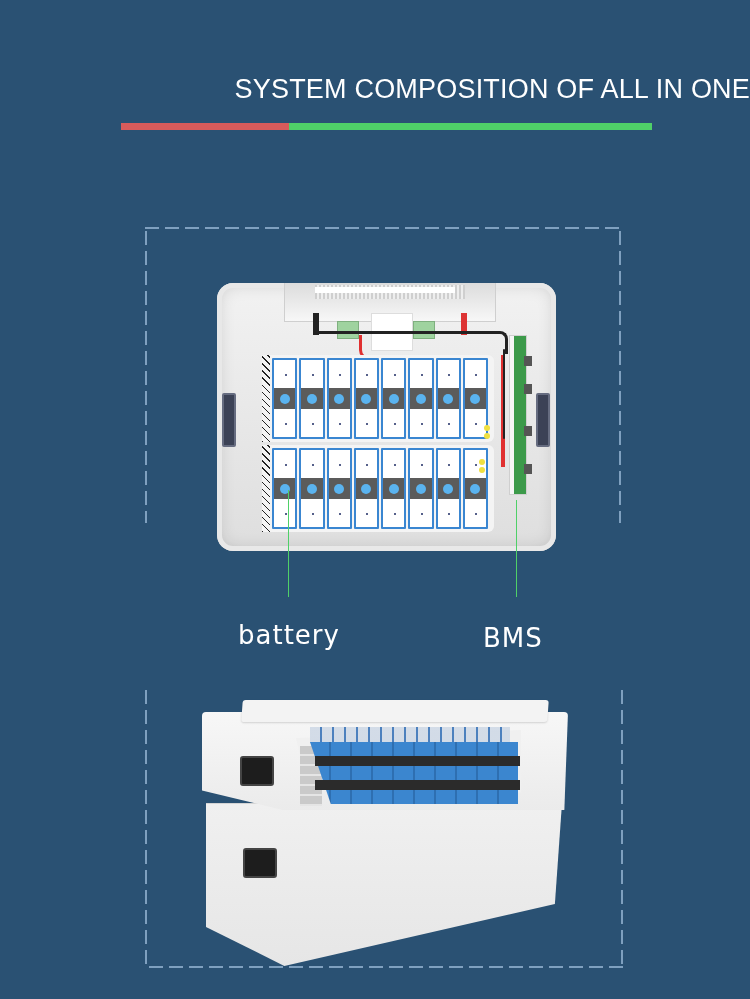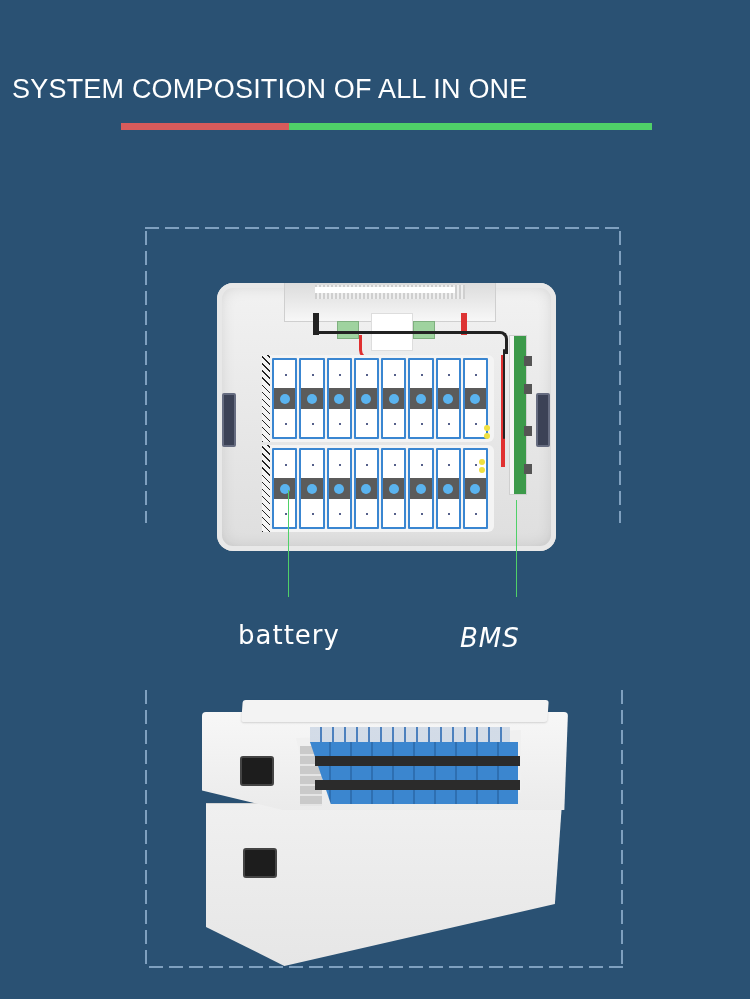--- a/index.html
+++ b/index.html
@@ -4,21 +4,21 @@
   <style>
     html, body { margin: 0; padding: 0; }
     body {
       width: 750px; height: 999px; overflow: hidden;
       background: #2a5173;
       font-family: "Liberation Sans", "DejaVu Sans", sans-serif;
       position: relative;
     }
     .title {
       position: absolute; left: 0; width: 750px; top: 74px;
-      text-align: left; color: #ffffff; font-size: 27px;
+      text-align: right; color: #ffffff; font-size: 27px;
       letter-spacing: 0.2px; font-weight: normal;
       padding-left: 12px; box-sizing: border-box;
     }
     .underline { position: absolute; top: 123px; height: 7px; }
     .ul-red { left: 121px; width: 168px; background: #d75b5b; }
     .ul-green { left: 289px; width: 363px; background: #4fd068; }
 
     
     .frame-top { position: absolute; left: 145px; top: 227px; width: 476px; height: 296px; }
     .dash-h { position: absolute; height: 2px;
@@ -257,21 +257,21 @@
     <div class="bms-chip" style="top:20px;"></div>
     <div class="bms-chip" style="top:48px;"></div>
     <div class="bms-chip" style="top:90px;"></div>
     <div class="bms-chip" style="top:128px;"></div>
   </div>
 </div>
 
 <div class="leader" style="left:288px;top:490px;height:107px;"></div>
 <div class="leader" style="left:516px;top:500px;height:97px;"></div>
 <div class="label" style="left:238px;top:620px;">battery</div>
-<div class="label" style="left:460px;top:623px;font-style:italic;">BMS</div>
+<div class="label" style="left:483px;top:623px;">BMS</div>
 
 <div class="frame-bottom">
   <div class="dash-v" style="left:0;top:0;height:276px;"></div>
   <div class="dash-v" style="right:0;top:0;height:276px;"></div>
   <div class="dash-h" style="left:4px;bottom:0;width:474px;"></div>
 </div>
 
 <div class="box3d">
   <div class="lower"></div>
   <div class="upper"></div>

